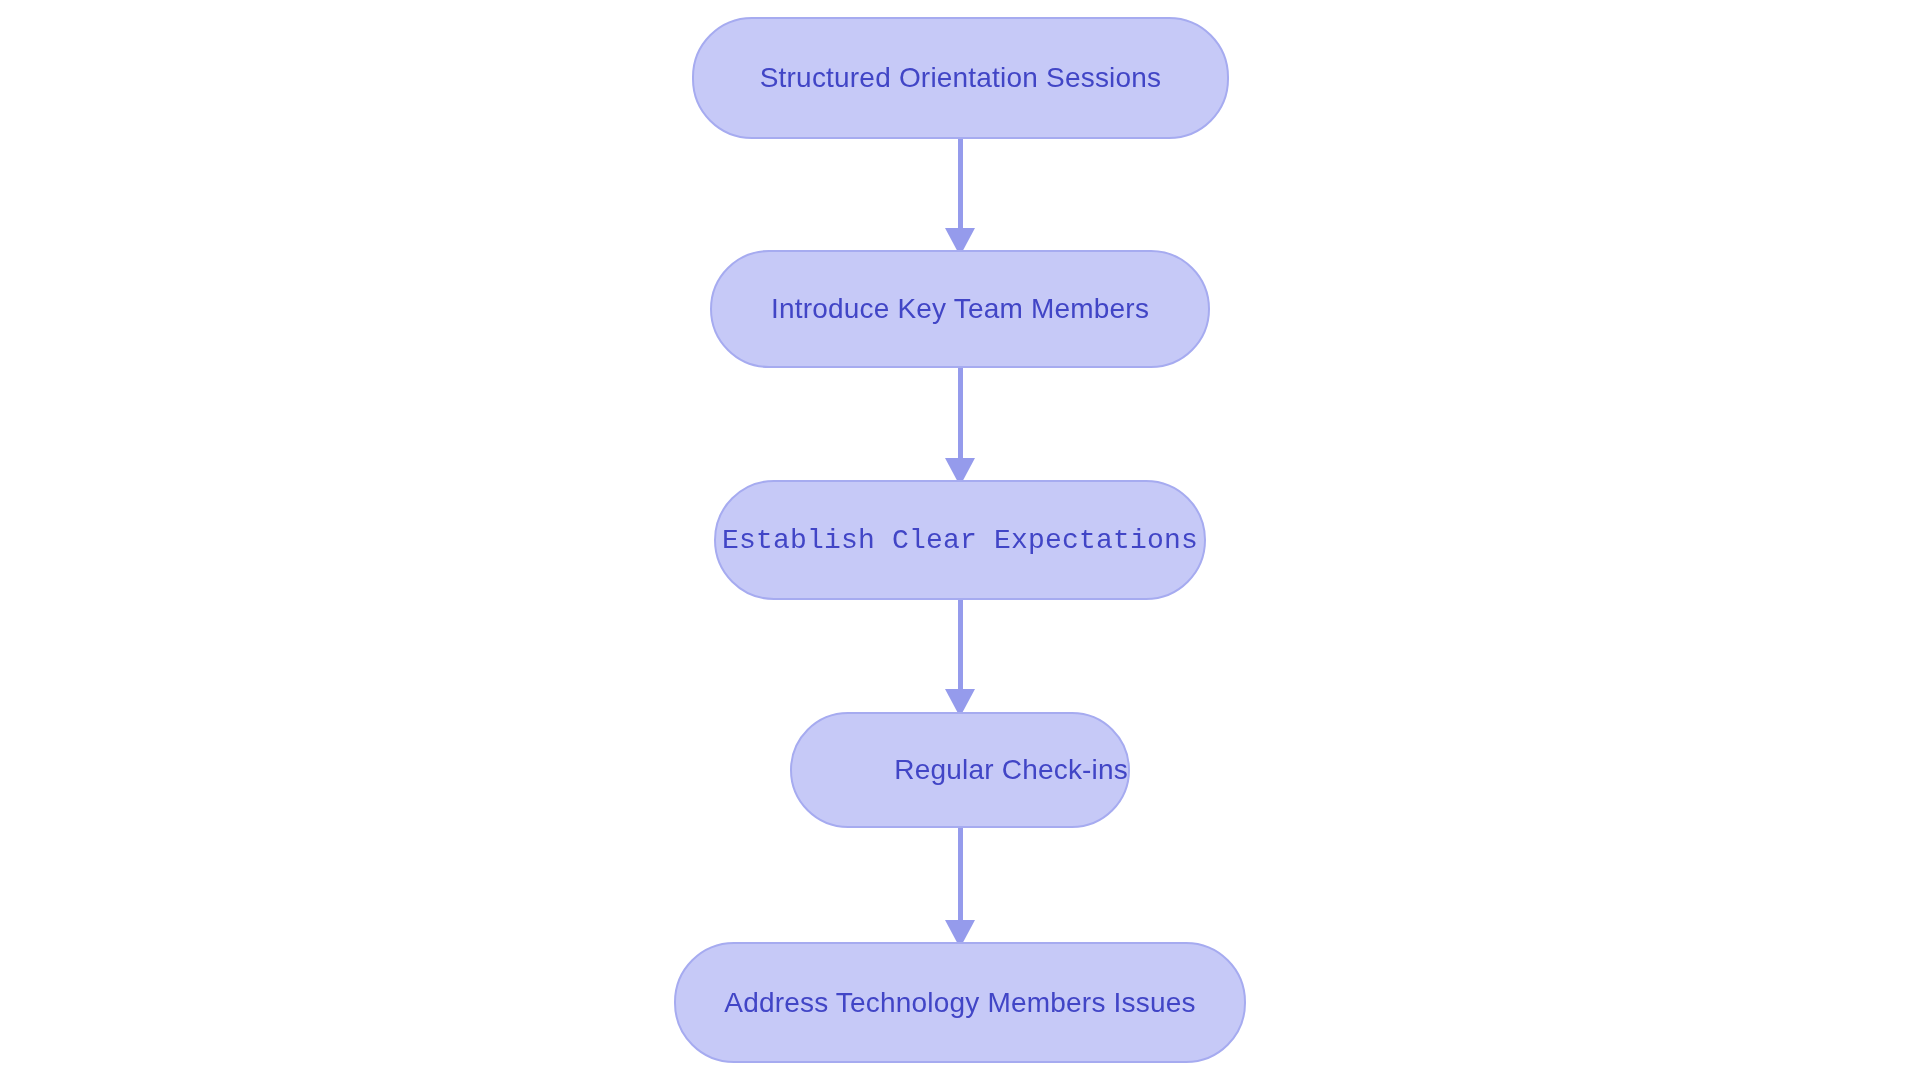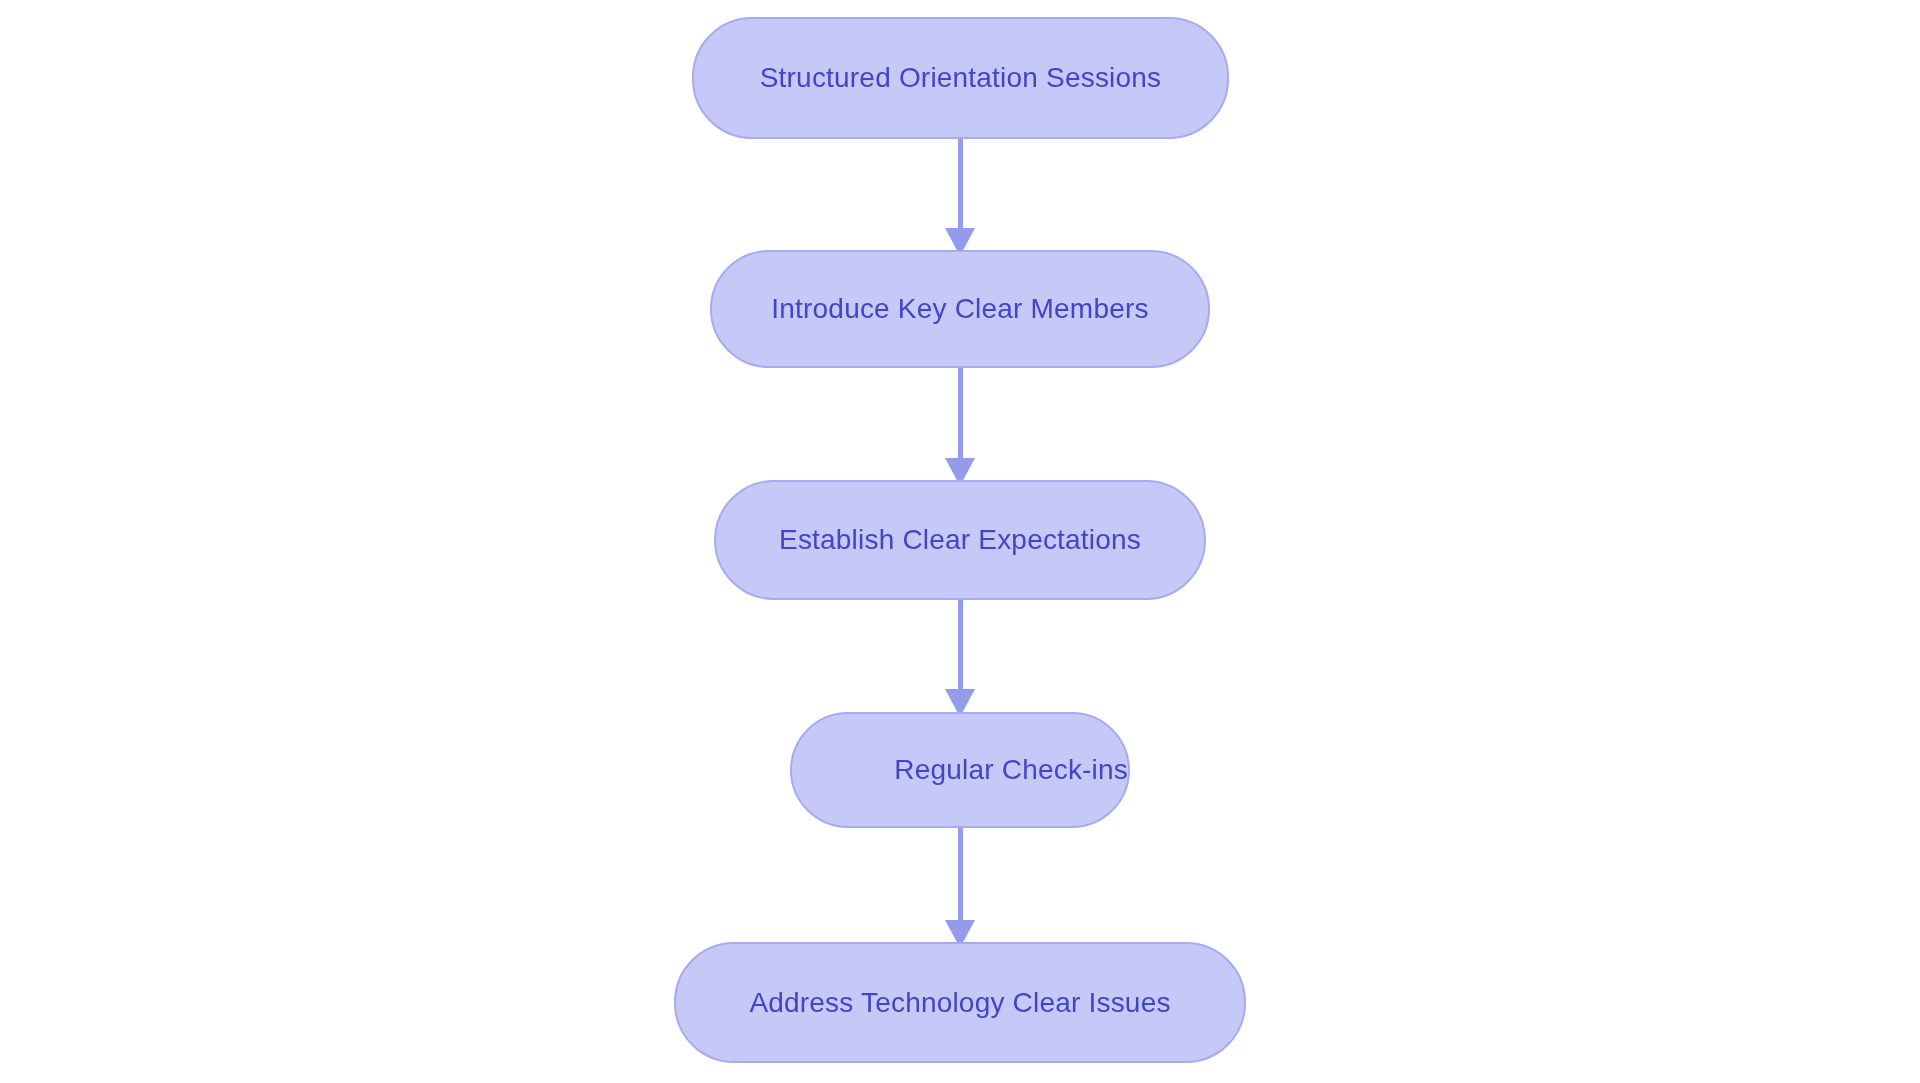--- a/index.html
+++ b/index.html
@@ -32,21 +32,21 @@
     border: 2px solid var(--node-border);
     border-radius: 60px;
     color: var(--text);
     font-size: 28px;
     letter-spacing: 0.2px;
     text-align: center;
     white-space: nowrap;
   }
   .node-1 { left: 692px; top: 17px;  width: 537px; height: 122px; }
   .node-2 { left: 710px; top: 250px; width: 500px; height: 118px; }
-  .node-3 { left: 714px; top: 480px; width: 492px; height: 120px; }
+  .node-3 { left: 714px; top: 480px; width: 492px; height: 120px; font-family: Liberation Mono, monospace; }
   .node-4 { left: 790px; top: 712px; width: 340px; height: 116px; justify-content: flex-end; }
   .node-5 { left: 674px; top: 942px; width: 572px; height: 121px; }
 
   .flow-arrow {
     position: absolute;
     left: 945px;            
     width: 30px;
     display: flex;
     flex-direction: column;
     align-items: center;
@@ -77,21 +77,21 @@
   <div class="flow-node node-1">
     <span>Structured Orientation Sessions</span>
   </div>
 
   <div class="flow-arrow arrow-1">
     <div class="arrow-shaft"></div>
     <div class="arrow-head"></div>
   </div>
 
   <div class="flow-node node-2">
-    <span>Introduce Key Clear Members</span>
+    <span>Introduce Key Team Members</span>
   </div>
 
   <div class="flow-arrow arrow-2">
     <div class="arrow-shaft"></div>
     <div class="arrow-head"></div>
   </div>
 
   <div class="flow-node node-3">
     <span>Establish Clear Expectations</span>
   </div>
@@ -104,16 +104,16 @@
   <div class="flow-node node-4">
     <span>Regular Check-ins</span>
   </div>
 
   <div class="flow-arrow arrow-4">
     <div class="arrow-shaft"></div>
     <div class="arrow-head"></div>
   </div>
 
   <div class="flow-node node-5">
-    <span>Address Technology Clear Issues</span>
+    <span>Address Technology Members Issues</span>
   </div>
 
 </div>
 
 </body></html>

